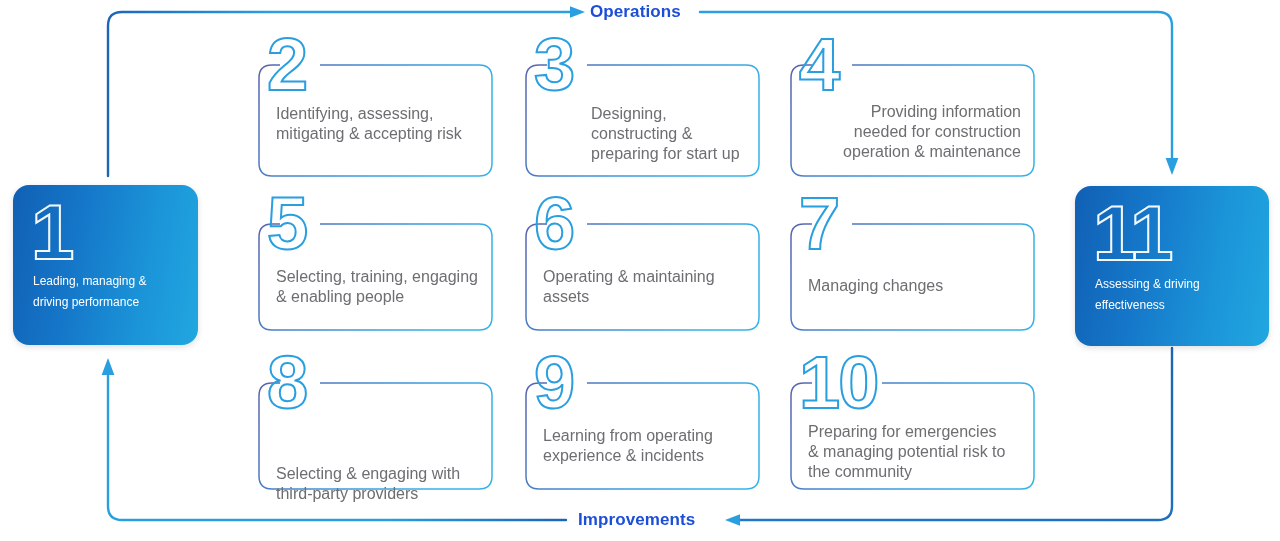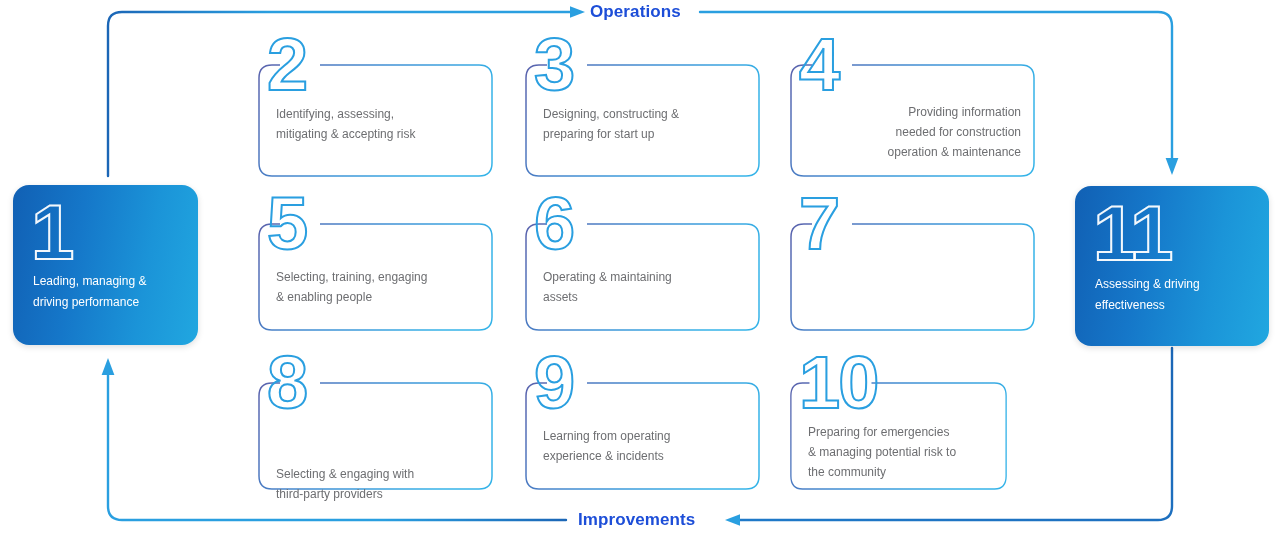--- a/index.html
+++ b/index.html
@@ -33,21 +33,21 @@
     border-radius:14px;
     background:#ffffff;
   }
   .card .frame{
     position:absolute;left:0;top:0;width:100%;height:100%;
     pointer-events:none;
   }
   .card .body{
     position:absolute;
     left:18px;right:14px;
-    font-size:12px;
+    font-size:16px;
     line-height:20px;
     color:#6d6e71;
     white-space:pre-line;
   }
   .card .num{
     position:absolute;
     left:9px;
     top:-36px;
     font-size:74px;
     line-height:74px;
@@ -169,21 +169,21 @@
       <defs>
           <linearGradient id="bg3" x1="0" y1="0" x2="1" y2="0.3">
         <stop offset="0" stop-color="#5b63ad"></stop>
             <stop offset="0.5" stop-color="#3f8fd4"></stop>
             <stop offset="1" stop-color="#35b3e8"></stop>
       </linearGradient>
         </defs>
       <path d="M62,1 L221,1 Q234,1 234,14 L234,99 Q234,112 221,112 L14,112 Q1,112 1,99 L1,14 Q1,1 14,1 L22,1" fill="none" stroke="url(#bg3)" stroke-width="1.5"></path>
     </svg>
     <div class="num">3</div>
-    <div class="body" style="top:40px;">Designing, constructing &amp;
+    <div class="body" style="top:40px;margin-left:48px;">Designing, constructing &amp;
 preparing for start up</div>
   </div>
 
   <div class="card" style="left:790px;top:64px;width:245px;height:113px;">
     <svg class="frame" viewBox="0 0 245 113" preserveAspectRatio="none">
       <defs>
           <linearGradient id="bg4" x1="0" y1="0" x2="1" y2="0.3">
         <stop offset="0" stop-color="#5b63ad"></stop>
             <stop offset="0.5" stop-color="#3f8fd4"></stop>
             <stop offset="1" stop-color="#35b3e8"></stop>
@@ -234,20 +234,21 @@
       <defs>
           <linearGradient id="bg7" x1="0" y1="0" x2="1" y2="0.3">
         <stop offset="0" stop-color="#5b63ad"></stop>
             <stop offset="0.5" stop-color="#3f8fd4"></stop>
             <stop offset="1" stop-color="#35b3e8"></stop>
       </linearGradient>
         </defs>
       <path d="M62,1 L231,1 Q244,1 244,14 L244,94 Q244,107 231,107 L14,107 Q1,107 1,94 L1,14 Q1,1 14,1 L22,1" fill="none" stroke="url(#bg7)" stroke-width="1.5"></path>
     </svg>
     <div class="num">7</div>
+    <div class="body" style="top:53px;">Managing changes</div>
   </div>
 
   <div class="card" style="left:258px;top:382px;width:235px;height:108px;">
     <svg class="frame" viewBox="0 0 235 108" preserveAspectRatio="none">
       <defs>
           <linearGradient id="bg8" x1="0" y1="0" x2="1" y2="0.3">
         <stop offset="0" stop-color="#5b63ad"></stop>
             <stop offset="0.5" stop-color="#3f8fd4"></stop>
             <stop offset="1" stop-color="#35b3e8"></stop>
       </linearGradient>
@@ -268,21 +269,21 @@
             <stop offset="1" stop-color="#35b3e8"></stop>
       </linearGradient>
         </defs>
       <path d="M62,1 L221,1 Q234,1 234,14 L234,94 Q234,107 221,107 L14,107 Q1,107 1,94 L1,14 Q1,1 14,1 L22,1" fill="none" stroke="url(#bg9)" stroke-width="1.5"></path>
     </svg>
     <div class="num">9</div>
     <div class="body" style="top:44px;">Learning from operating
 experience &amp; incidents</div>
   </div>
 
-  <div class="card" style="left:790px;top:382px;width:217px;height:108px;">
+  <div class="card" style="left:790px;top:382px;width:245px;height:108px;">
     <svg class="frame" viewBox="0 0 245 108" preserveAspectRatio="none">
       <defs>
           <linearGradient id="bg10" x1="0" y1="0" x2="1" y2="0.3">
         <stop offset="0" stop-color="#5b63ad"></stop>
             <stop offset="0.5" stop-color="#3f8fd4"></stop>
             <stop offset="1" stop-color="#35b3e8"></stop>
       </linearGradient>
         </defs>
       <path d="M92,1 L231,1 Q244,1 244,14 L244,94 Q244,107 231,107 L14,107 Q1,107 1,94 L1,14 Q1,1 14,1 L22,1" fill="none" stroke="url(#bg10)" stroke-width="1.5"></path>
     </svg>

